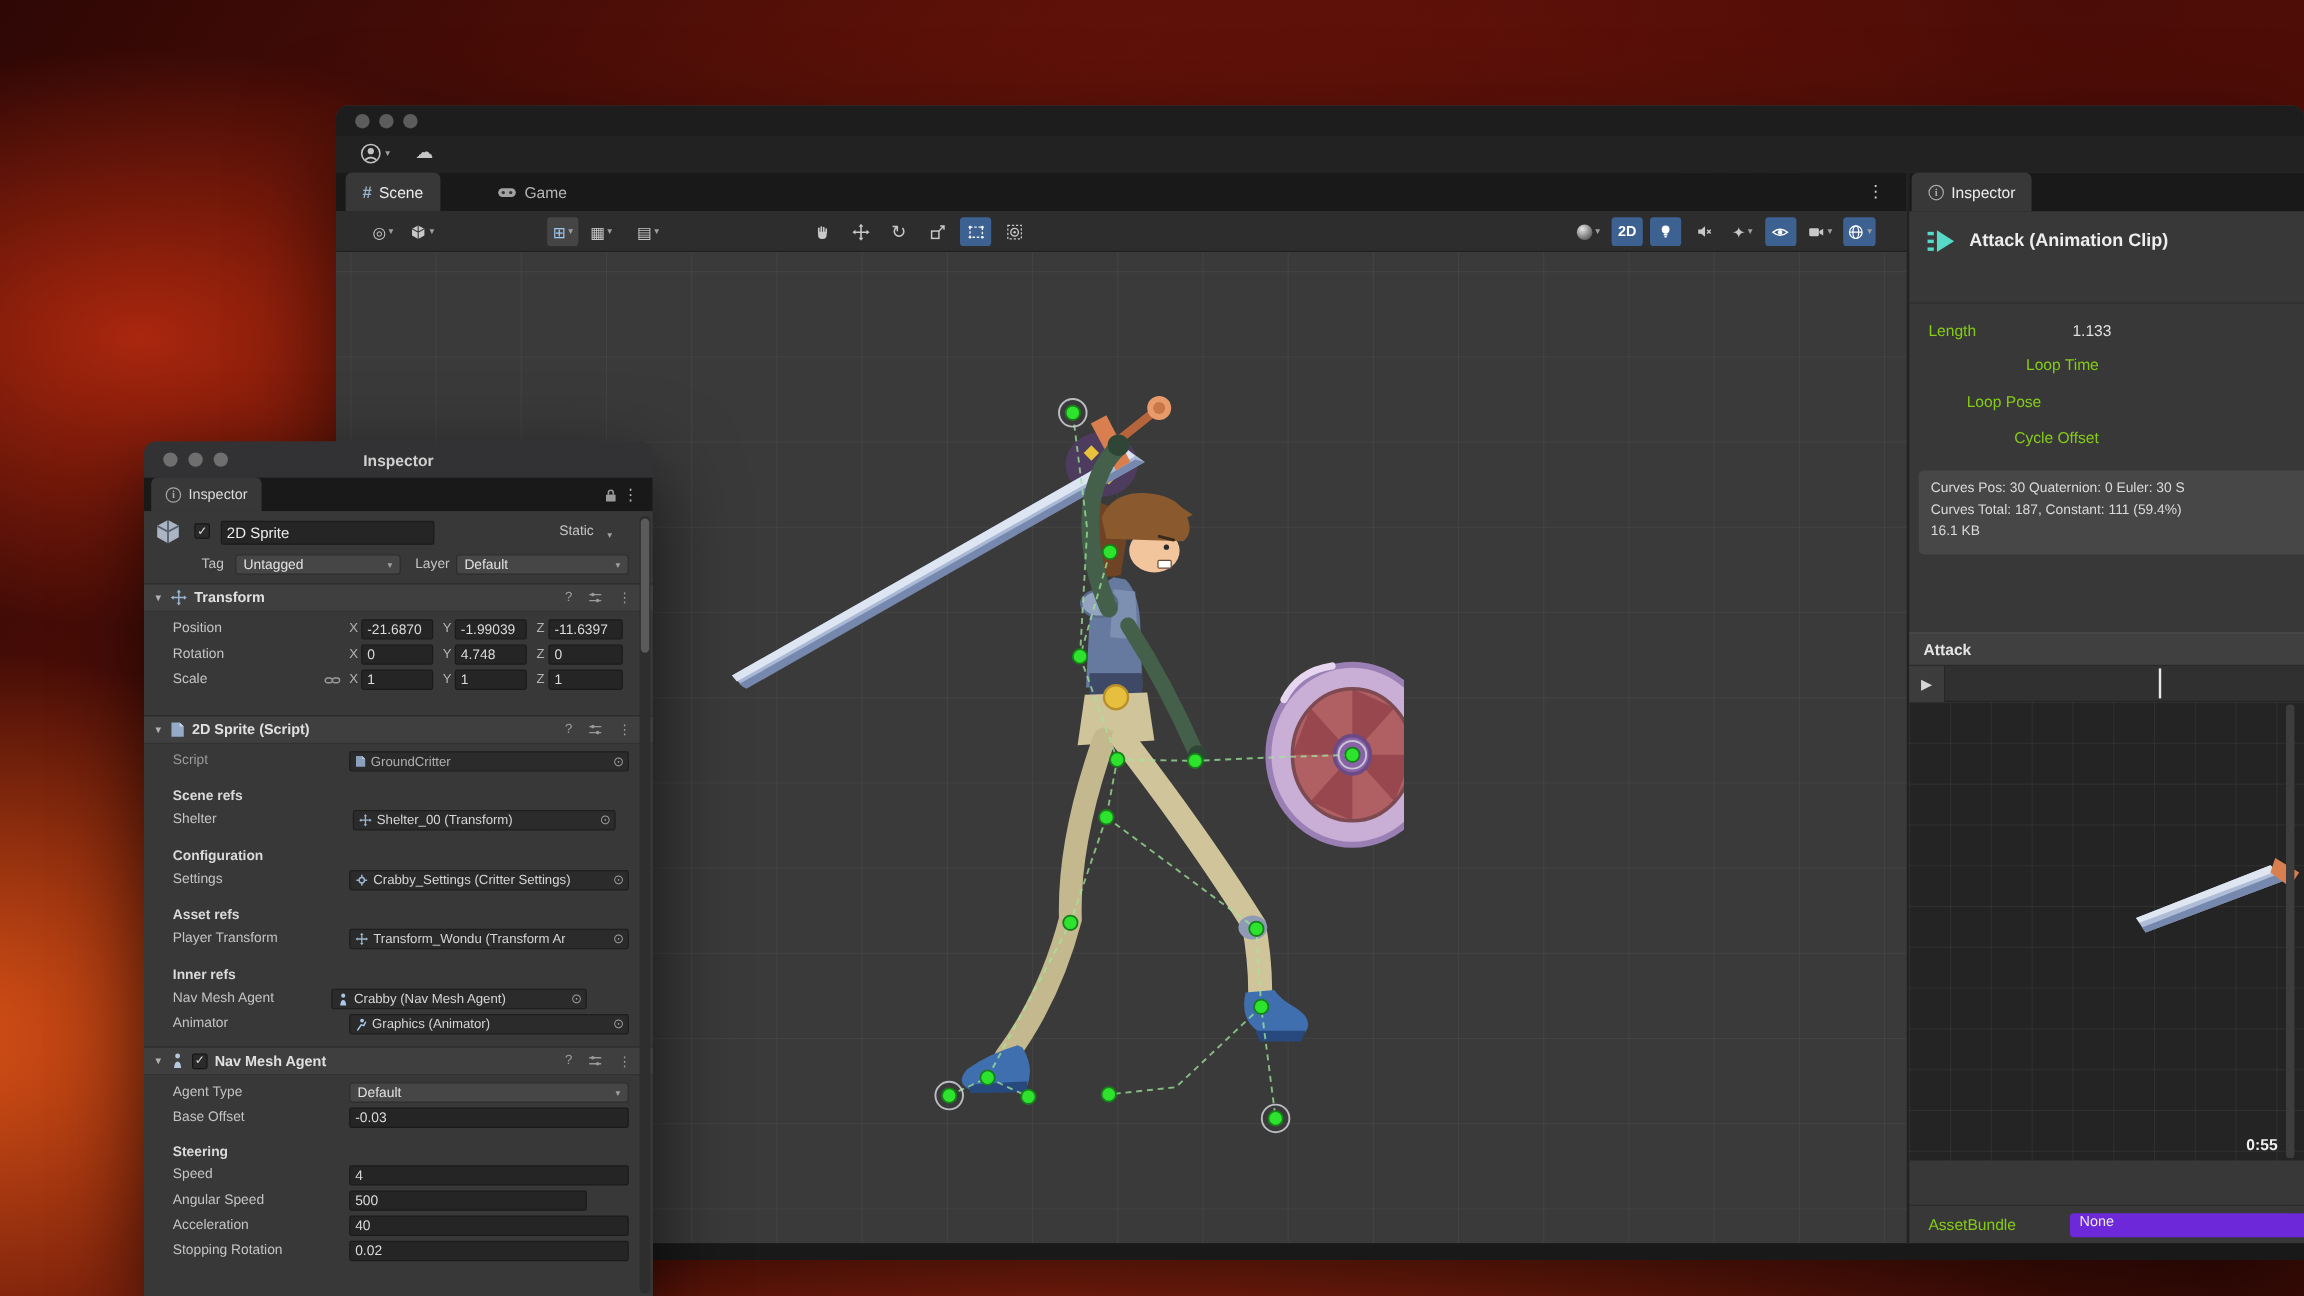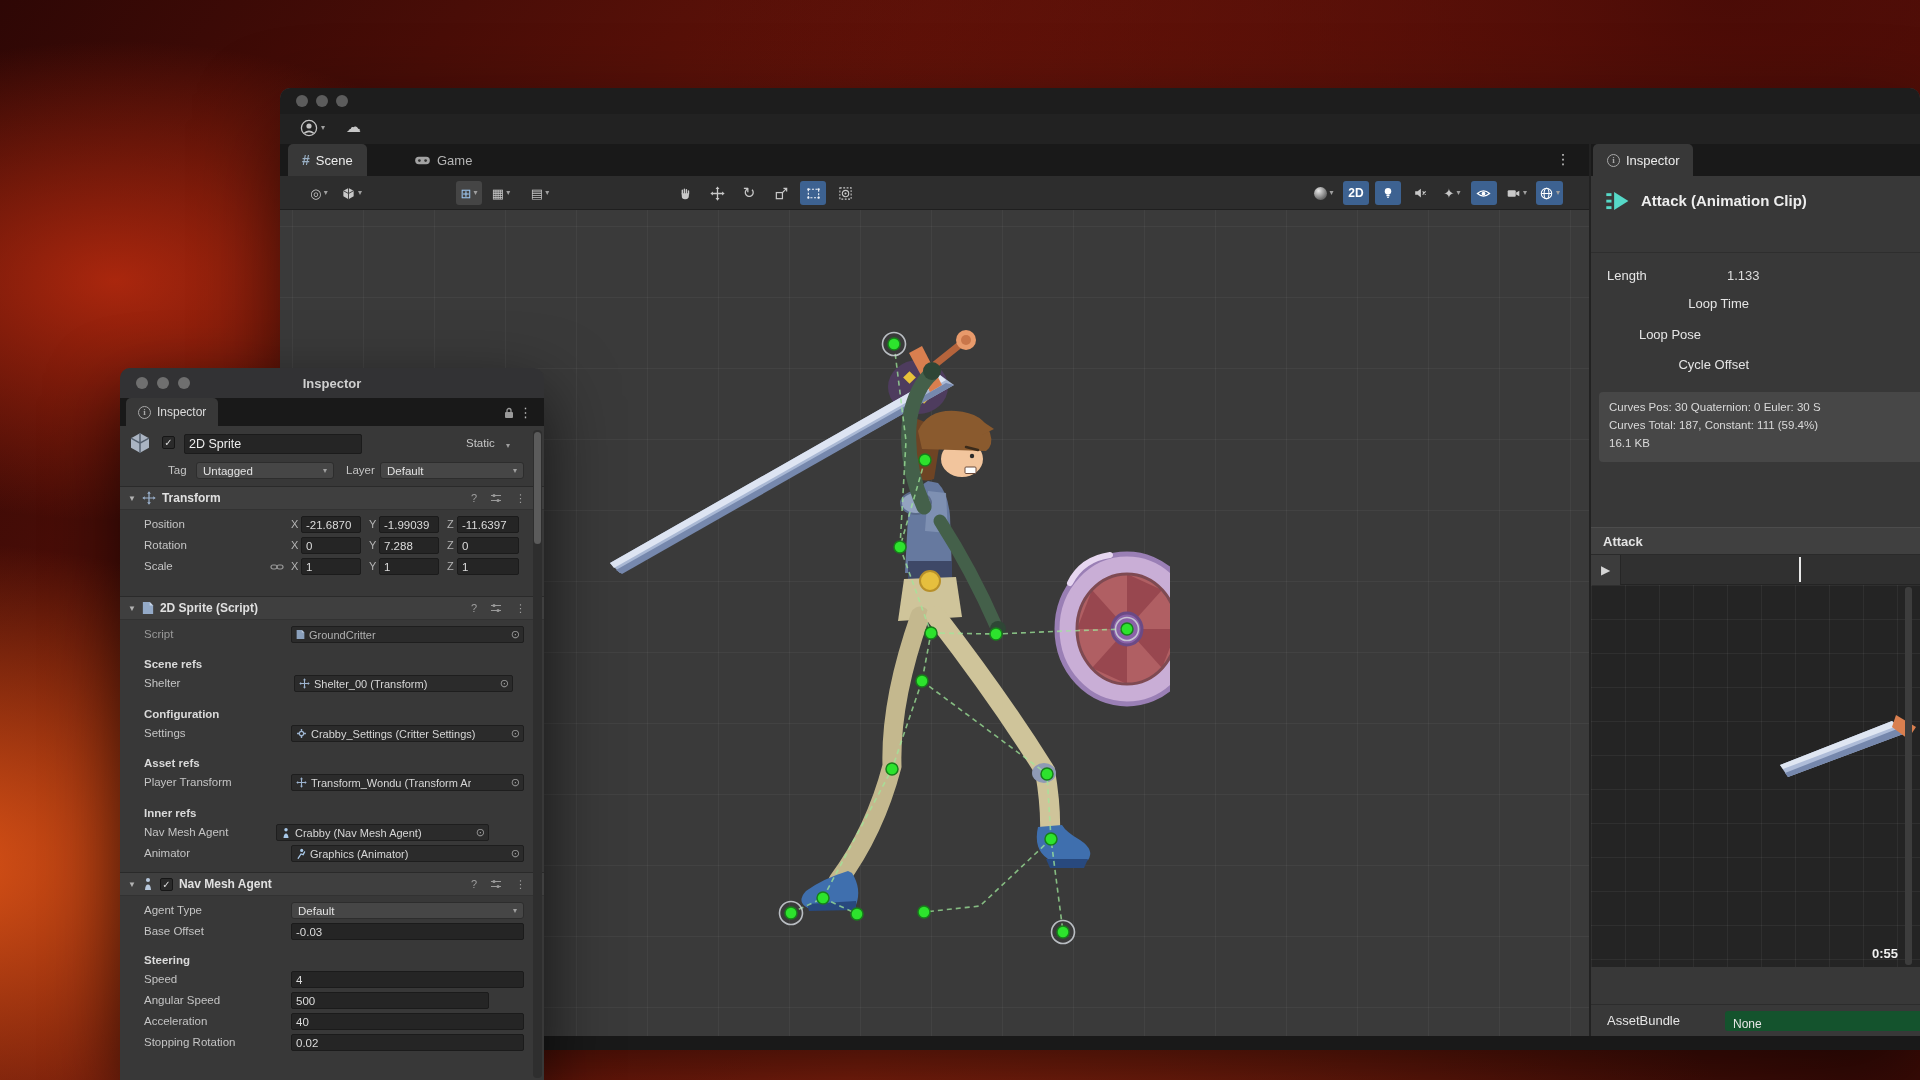--- a/index.html
+++ b/index.html
@@ -43,35 +43,35 @@
 .scene{position:absolute;left:0;top:122px;width:1309px;height:826px;background-color:#3a3a3a;
   background-image:linear-gradient(rgba(255,255,255,.045) 1px,transparent 1px),
                    linear-gradient(90deg,rgba(255,255,255,.045) 1px,transparent 1px);
   background-size:71px 71px;background-position:12px 16px;overflow:hidden}
 .bottomstrip{position:absolute;left:0;top:948px;width:1640px;height:14px;background:#191919}
 
 .rpanel{position:absolute;left:1309px;top:56px;width:331px;height:892px;background:#383838;border-left:2px solid #222222}
 .rtab{position:absolute;left:0;top:0;right:0;height:32px;background:#191919}
 .infoicon{width:13px;height:13px;border:1.4px solid #a8a8a8;border-radius:50%;display:inline-flex;
           align-items:center;justify-content:center;font-size:9px;font-weight:bold;color:#a8a8a8;font-family:"Liberation Serif",serif}
-.rlbl{position:absolute;font-size:13px;color:#e5e5e5}
+.rlbl{position:absolute;font-size:13px;color:#84cc16}
 .infobox{position:absolute;left:8px;top:248px;right:0;height:70px;background:#474747;border-radius:4px 0 0 4px;
          padding:7px 10px;font-size:11.5px;line-height:1.55;color:#dadada;white-space:nowrap;overflow:hidden}
 .attackhead{position:absolute;left:0;top:383px;right:0;height:28px;background:#404040;
             border-top:1px solid #4c4c4c;border-bottom:1px solid #2a2a2a;display:flex;align-items:center;padding:0 12px}
 .transportrow{position:absolute;left:0;top:411px;right:0;height:30px;background:#303030;border-bottom:1px solid #242424}
 .pvplay{position:absolute;left:0;top:0;width:30px;height:30px;background:#3c3c3c;border-right:1px solid #262626;
         display:flex;align-items:center;justify-content:center;color:#d6d6d6;font-size:12px}
 .preview{position:absolute;left:0;top:441px;right:0;height:382px;background-color:#242424;
   background-image:linear-gradient(rgba(255,255,255,.05) 1px,transparent 1px),
                    linear-gradient(90deg,rgba(255,255,255,.05) 1px,transparent 1px);
   background-size:34px 34px;overflow:hidden}
 .abrow{position:absolute;left:0;top:860px;right:0;height:32px;border-top:1px solid #2c2c2c}
-.abfield{position:absolute;left:134px;top:867px;right:0;height:20px;background:#14532d;border-radius:3px 0 0 3px;
-         display:flex;align-items:flex-end;padding:0 8px;font-size:12px;color:#e8e8e8}
+.abfield{position:absolute;left:134px;top:867px;right:0;height:20px;background:#6d28d9;border-radius:3px 0 0 3px;
+         display:flex;align-items:flex-start;padding:0 8px;font-size:12px;color:#e8e8e8}
 
 .fw-titlebar{position:absolute;left:0;top:0;right:0;height:30px;background:#323234;border-radius:10px 10px 0 0;
              display:flex;align-items:center;justify-content:center}
 .fw-dots{position:absolute;left:16px;top:9px;display:flex;gap:9px}
 .fw-dots .tl{background:#6f6f6f}
 .fw-tabs{position:absolute;left:0;top:30px;right:0;height:28px;background:#191919}
 .fw-tab{position:absolute;left:6px;top:0;height:28px;display:flex;align-items:center;gap:6px;padding:0 12px;
         background:#383838;border-radius:5px 5px 0 0;font-size:12px;color:#dcdcdc}
 .fi-body{position:absolute;left:0;top:58px;right:0;bottom:0;background:#383838}
 .fi-head{position:relative;height:60px}
@@ -512,21 +512,21 @@
         </div>
     </div>
     <div class="r">
       <span class="lbl">Rotation</span>
       <span class="axis" style="left:171px">X</span>
       <div class="field" style="position:absolute;left:181px;top:2px;width:60px">
           <span>0</span>
         </div>
       <span class="axis" style="left:249px">Y</span>
       <div class="field" style="position:absolute;left:259px;top:2px;width:60px">
-          <span>7.288</span>
+          <span>4.748</span>
         </div>
       <span class="axis" style="left:327px">Z</span>
       <div class="field" style="position:absolute;left:337px;top:2px;width:62px">
           <span>0</span>
         </div>
     </div>
     <div class="r">
       <span class="lbl">Scale</span>
       <svg width="14" height="10" viewBox="0 0 14 10" style="position:absolute;left:150px;top:6px">
         <rect x="1" y="3" width="6" height="4" rx="2" fill="none" stroke="#9a9a9a" stroke-width="1.2"></rect>

